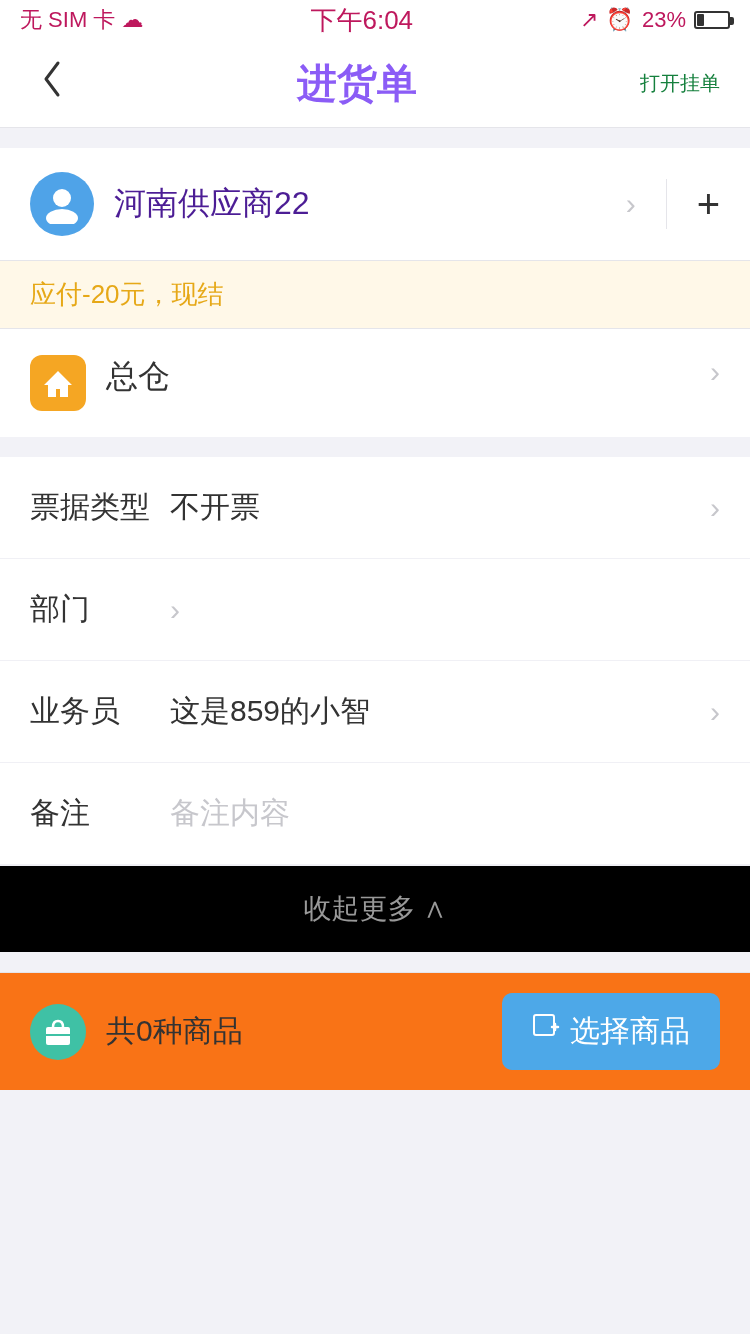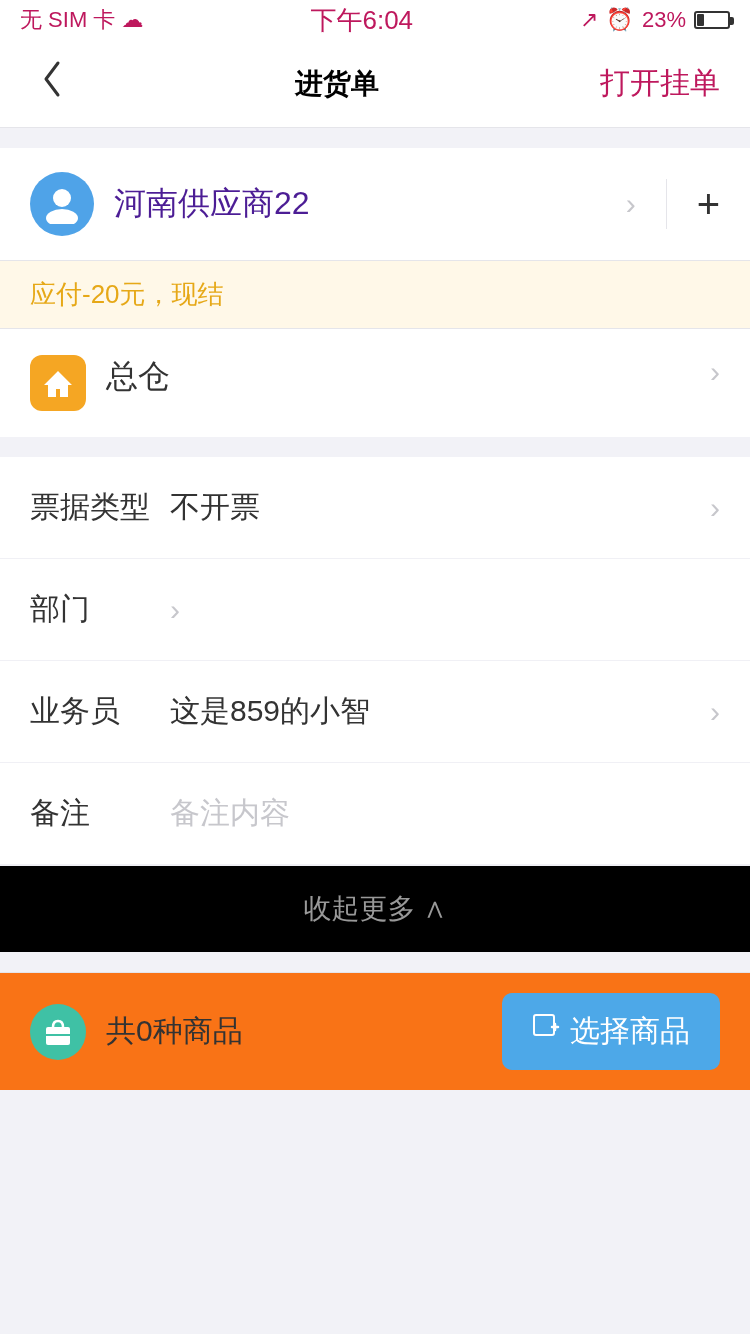--- a/index.html
+++ b/index.html
@@ -61,27 +61,27 @@
       padding: 0 30px;
       border-bottom: 1px solid #e5e5ea;
     }
     .nav-back {
       font-size: 38px;
       color: #333;
       cursor: pointer;
       padding: 10px;
     }
     .nav-title {
-      font-size: 28px;
+      font-size: 40px;
       font-weight: 600;
-      color: #000000;
+      color: #8b5cf6;
     }
     .nav-action {
-      font-size: 30px;
-      color: #be185d;
+      font-size: 20px;
+      color: #15803d;
       cursor: pointer;
     }
 
     
     .section-divider {
       height: 20px;
       background: #f2f2f7;
     }
 
     

